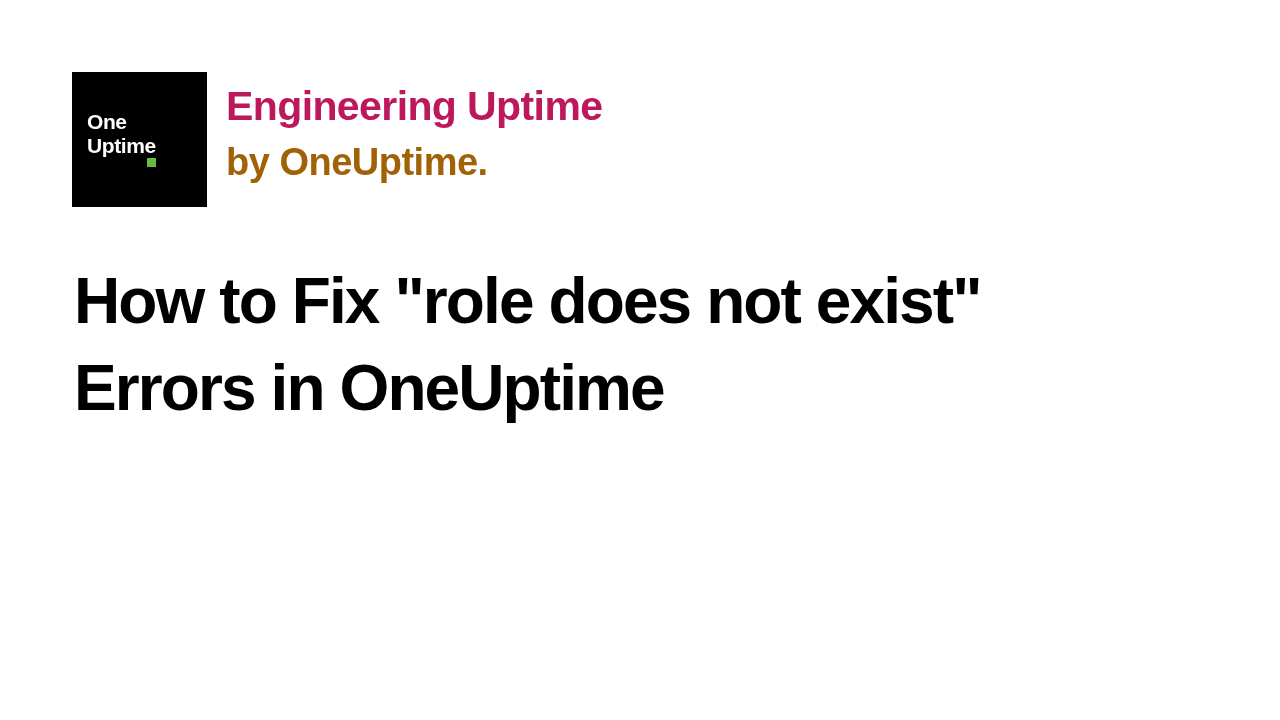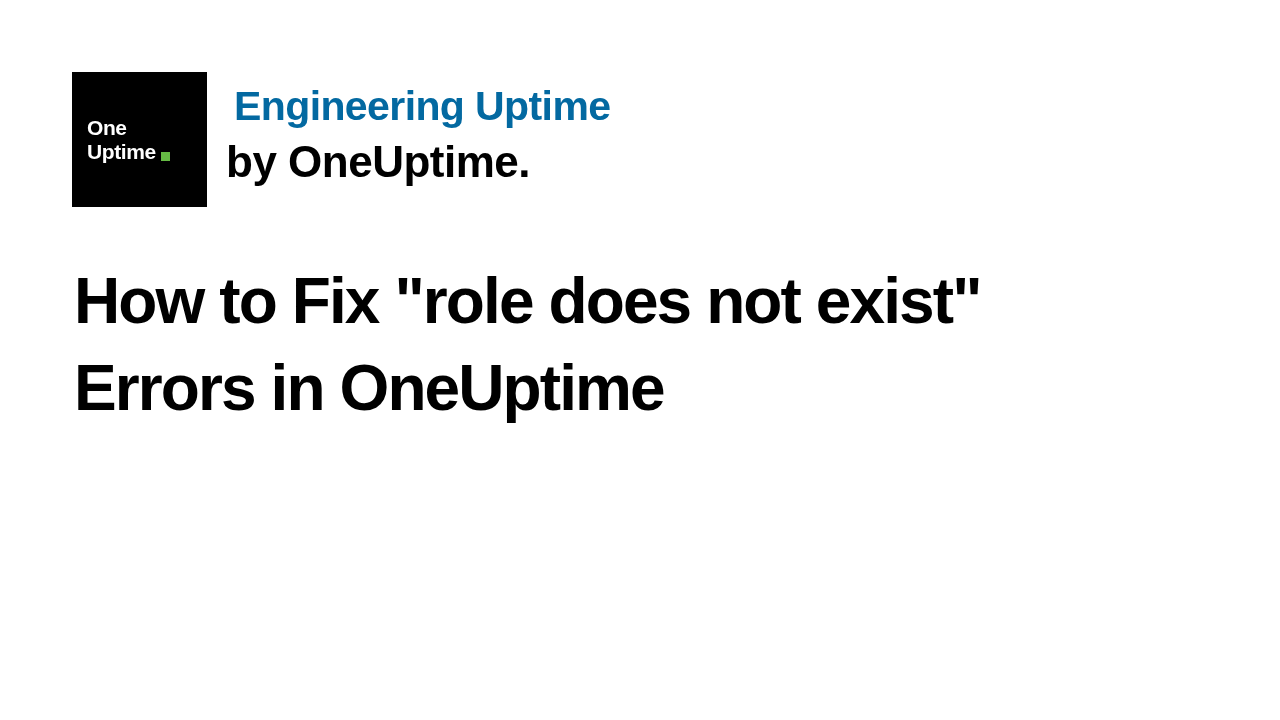--- a/index.html
+++ b/index.html
@@ -53,21 +53,21 @@
     font-family: "Liberation Sans", sans-serif;
     font-weight: bold;
     font-size: 21px;
     line-height: 24px;
     letter-spacing: -0.4px;
     white-space: nowrap;
   }
 
   .brand-logo-row2 {
     display: flex;
-    flex-direction: row;
+    flex-direction: column;
     align-items: flex-end;
   }
 
   .brand-logo-dot {
     width: 9px;
     height: 9px;
     background: #66bb44;
     margin-left: 5px;
     margin-bottom: 3px;
     flex: 0 0 auto;
@@ -79,32 +79,31 @@
     flex-direction: column;
     justify-content: flex-start;
     padding-top: 6px;
   }
 
   .brand-title {
     font-family: "Liberation Sans", sans-serif;
     font-weight: bold;
     font-size: 41px;
     line-height: 57px;
-    color: #0369a1;
+    color: #be185d;
     letter-spacing: -0.6px;
     white-space: nowrap;
-    margin-left: 8px;
   }
 
   .brand-subtitle {
     font-family: "Liberation Sans", sans-serif;
     font-weight: bold;
-    font-size: 44px;
+    font-size: 38px;
     line-height: 54px;
-    color: #000000;
+    color: #a16207;
     letter-spacing: -0.5px;
     white-space: nowrap;
   }
 
   
   .headline {
     position: absolute;
     left: 74px;
     top: 258px;
     width: 1120px;

